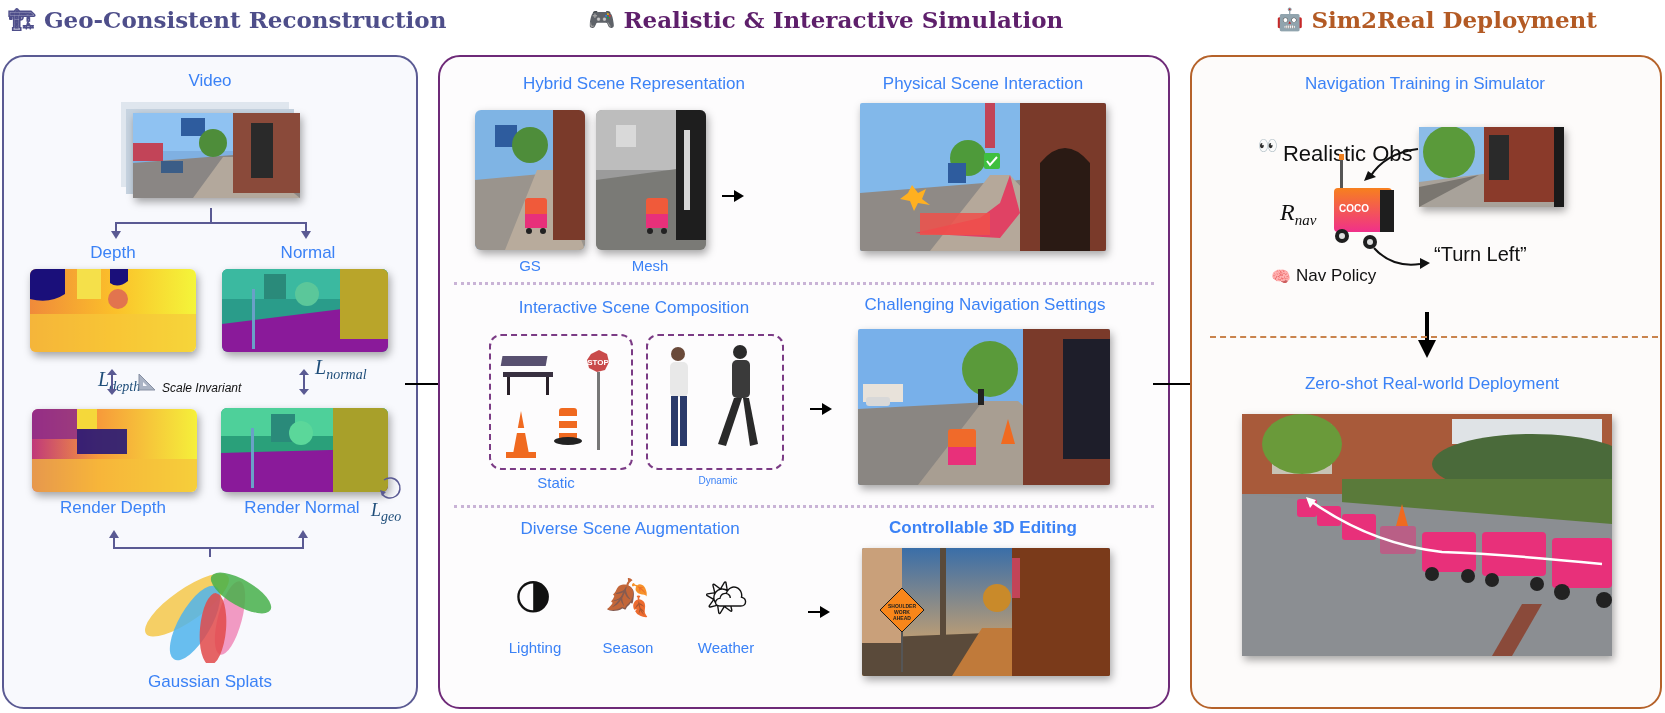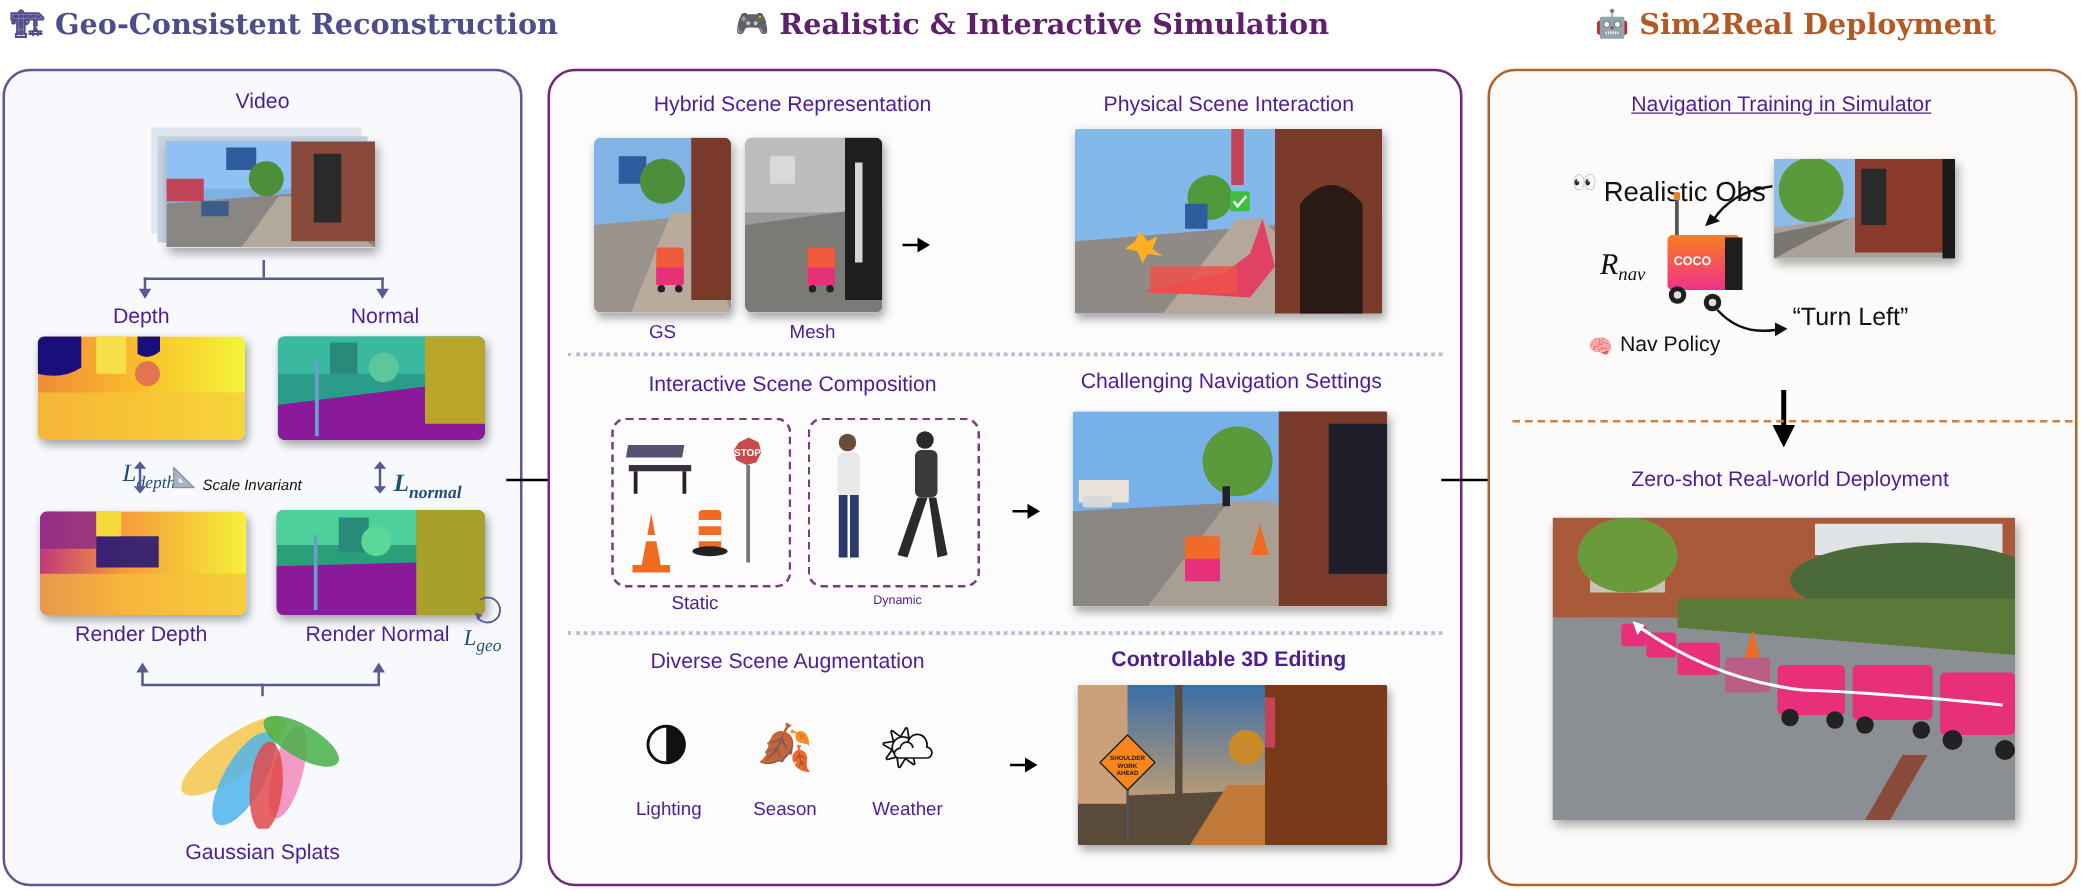--- a/index.html
+++ b/index.html
@@ -8,21 +8,21 @@
   .abs { position: absolute; }
 
   .section-title { position: absolute; top: 2px; height: 34px; font-family: "DejaVu Serif", "Liberation Serif", serif; font-weight: bold; font-size: 23px; display: flex; align-items: center; gap: 8px; white-space: nowrap; }
   .section-title .emoji { font-family: "DejaVu Sans", sans-serif; font-size: 22px; }
 
   .panel { position: absolute; border-radius: 22px; border-width: 2px; border-style: solid; }
   #panel-left { left: 2px; top: 55px; width: 416px; height: 654px; border-color: #5a5a93; background: #f8f9fd; }
   #panel-mid { left: 438px; top: 55px; width: 732px; height: 654px; border-color: #6e2a78; background: #fdfcfd; }
   #panel-right { left: 1190px; top: 55px; width: 472px; height: 654px; border-color: #b5622a; background: #fdfbfa; }
 
-  .label { position: absolute; font-size: 17px; color: #4c1d95; white-space: nowrap; text-align: left; transform: translateX(-50%); }
+  .label { position: absolute; font-size: 17px; color: #3b82f6; white-space: nowrap; text-align: left; transform: translateX(-50%); }
   .math { position: absolute; font-family: "Liberation Serif", "DejaVu Serif", serif; font-style: italic; color: #1f4e7a; font-size: 20px; white-space: nowrap; }
   .math sub { font-size: 14px; vertical-align: -5px; }
 
   .img { position: absolute; border-radius: 6px; overflow: hidden; box-shadow: 2px 4px 8px rgba(0,0,0,0.35); }
 
   .dash-h { position: absolute; height: 0; border-top: 3px dotted #c9b3d6; }
   .dash-h-orange { position: absolute; height: 0; border-top: 2px dashed #c9834d; }
 
   .dotted-box { position: absolute; border: 2px dashed #7b3b85; border-radius: 12px; }
 
@@ -130,21 +130,21 @@
   </span>
   <span style="font-style:italic; font-size:12px;margin-top:13px;">Scale Invariant</span>
 </div>
 <div class="abs" style="left:299px; top:369px; width:10px; height:26px;">
   <svg width="10" height="26" viewBox="0 0 10 26">
       <line x1="5" y1="3" x2="5" y2="23" stroke="#5a5a93" stroke-width="2"></line>
       <polygon points="0,6 5,0 10,6" fill="#5a5a93"></polygon>
       <polygon points="0,20 5,26 10,20" fill="#5a5a93"></polygon>
     </svg>
 </div>
-<div class="math" style="left:315px; top:376px;font-weight:bold;">
+<div class="math" style="left:315px; top:356px;">
   <span>L</span><sub>normal</sub>
 </div>
 
 <div class="img" style="left:32px; top:409px; width:165px; height:83px;">
   <svg width="165" height="83" viewBox="0 0 165 83">
     <defs>
       <linearGradient id="dg2" x1="0" x2="1" y1="0" y2="0">
         <stop offset="0" stop-color="#c0397a"></stop>
           <stop offset="0.4" stop-color="#f79a3a"></stop>
           <stop offset="1" stop-color="#f5f03a"></stop>
@@ -345,21 +345,21 @@
     <text x="40" y="66" font-size="5" text-anchor="middle" fill="#222" font-family="Liberation Sans, sans-serif" font-weight="bold">WORK</text>
     <text x="40" y="72" font-size="5" text-anchor="middle" fill="#222" font-family="Liberation Sans, sans-serif" font-weight="bold">AHEAD</text>
     <rect x="39" y="84" width="2" height="40" fill="#555"></rect>
   </svg>
 </div>
 
 <div class="arrow-black" style="left:1153px; top:383px; width:48px;"></div>
 
 <div class="panel" id="panel-right"></div>
 
-<div class="label" style="left:1425px; top:74px;text-decoration:underline;">Navigation Training in Simulator</div>
+<div class="label" style="left:1425px; top:74px;">Navigation Training in Simulator</div>
 
 <div class="abs" style="left:1258px; top:124px; display:flex; align-items:center; gap:5px; white-space:nowrap;">
   <span style="font-size:16px; font-family:'DejaVu Sans', sans-serif;">👀</span>
   <span style="font-size:22px;margin-top:17px;">Realistic Obs</span>
 </div>
 <div class="img" style="left:1419px; top:127px; width:145px; height:80px; border-radius:0;">
   <svg width="145" height="80" viewBox="0 0 145 80">
     <rect width="145" height="80" fill="#8cbce8"></rect>
     <circle cx="30" cy="25" r="26" fill="#5a9a3a"></circle>
     <polygon points="0,55 80,45 145,80 0,80" fill="#a8a29a"></polygon>

